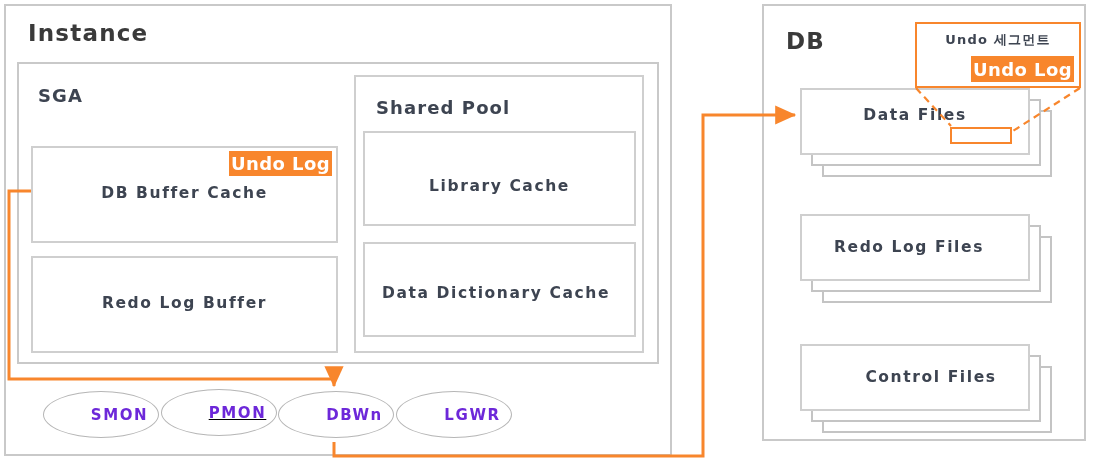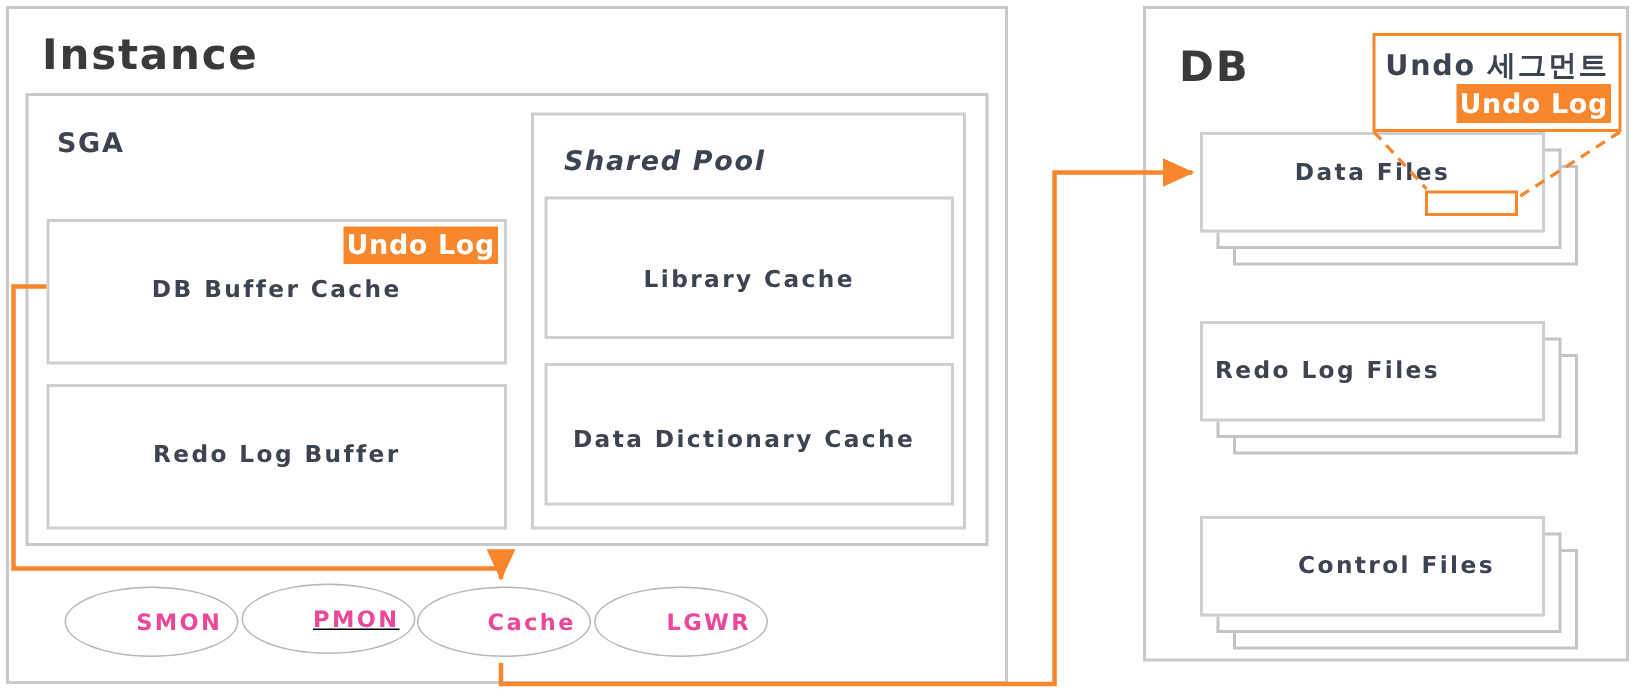--- a/index.html
+++ b/index.html
@@ -31,21 +31,21 @@
   .ghost{
     position:absolute;
     box-sizing:border-box;
     background:#ffffff;
     border:2px solid #c4c4c4;
   }
 
   
   .title-xl{
     position:absolute;
-    font-size:28px;
+    font-size:23px;
     font-weight:bold;
     color:#3a3a3a;
     letter-spacing:1.2px;
     white-space:nowrap;
   }
   .title-md{
     position:absolute;
     font-size:18px;
     font-weight:bold;
     color:#3d4451;
@@ -56,21 +56,21 @@
     position:absolute;
     font-size:15.5px;
     font-weight:bold;
     color:#3d4451;
     letter-spacing:1.6px;
     white-space:nowrap;
     text-align:center;
   }
   .label-ko{
     position:absolute;
-    font-size:19px;
+    font-size:13px;
     font-weight:bold;
     color:#3d4451;
     letter-spacing:1.2px;
     white-space:nowrap;
     text-align:center;
   }
 
   
   .badge{
     position:absolute;
@@ -107,21 +107,21 @@
     background:#ffffff;
     border:1.6px solid #b6b6b6;
     border-radius:50%;
     display:flex;
     align-items:center;
     justify-content:center;
   }
   .oval span{
     font-size:15px;
     font-weight:bold;
-    color:#ec4899;
+    color:#6d28d9;
     letter-spacing:1.6px;
     margin-left:37px;
   }
 
   
   #wires{
     position:absolute;
     left:0;top:0;
     width:1093px;height:463px;
     pointer-events:none;
@@ -141,55 +141,55 @@
   <div class="title-md" style="left:38px;top:85px;">SGA</div>
 
   <div class="box-thin" style="left:31px;top:146px;width:307px;height:97px;"></div>
   <div class="label" style="left:31px;top:184px;width:307px;">DB Buffer Cache</div>
   <div class="badge" style="left:229px;top:151px;width:103px;height:25px;">Undo Log</div>
 
   <div class="box-thin" style="left:31px;top:256px;width:307px;height:97px;"></div>
   <div class="label" style="left:31px;top:294px;width:307px;">Redo Log Buffer</div>
 
   <div class="box-thin" style="left:354px;top:75px;width:290px;height:278px;"></div>
-  <div class="title-md" style="left:376px;top:97px;font-style:italic;">Shared Pool</div>
+  <div class="title-md" style="left:376px;top:97px;">Shared Pool</div>
 
   <div class="box-thin" style="left:363px;top:131px;width:273px;height:95px;"></div>
   <div class="label" style="left:363px;top:177px;width:273px;">Library Cache</div>
 
   <div class="box-thin" style="left:363px;top:242px;width:273px;height:95px;"></div>
   <div class="label" style="left:363px;top:284px;width:266px;">Data Dictionary Cache</div>
 
   <div class="oval" style="left:43px;top:391px;width:116px;height:47px;">
     <span>SMON</span>
   </div>
   <div class="oval" style="left:161px;top:389px;width:116px;height:47px;text-decoration:underline;">
     <span>PMON</span>
   </div>
   <div class="oval" style="left:278px;top:391px;width:116px;height:47px;">
-    <span>Cache</span>
+    <span>DBWn</span>
   </div>
   <div class="oval" style="left:396px;top:391px;width:116px;height:47px;">
     <span>LGWR</span>
   </div>
 
   <div class="box" style="left:762px;top:4px;width:324px;height:437px;"></div>
 
   <div class="title-xl" style="left:786px;top:28px;">DB</div>
 
   <div class="ghost" style="left:822px;top:110px;width:230px;height:67px;"></div>
   <div class="ghost" style="left:811px;top:99px;width:230px;height:67px;"></div>
   <div class="box-thin" style="left:800px;top:88px;width:230px;height:67px;"></div>
   <div class="label" style="left:800px;top:106px;width:230px;">Data Files</div>
   <div class="orange-rect" style="left:950px;top:127px;width:62px;height:17px;"></div>
 
   <div class="ghost" style="left:822px;top:236px;width:230px;height:67px;"></div>
   <div class="ghost" style="left:811px;top:225px;width:230px;height:67px;"></div>
   <div class="box-thin" style="left:800px;top:214px;width:230px;height:67px;"></div>
-  <div class="label" style="left:756px;top:238px;width:258px;">Redo Log Files</div>
+  <div class="label" style="left:780px;top:238px;width:258px;">Redo Log Files</div>
 
   <div class="ghost" style="left:822px;top:366px;width:230px;height:67px;"></div>
   <div class="ghost" style="left:811px;top:355px;width:230px;height:67px;"></div>
   <div class="box-thin" style="left:800px;top:344px;width:230px;height:67px;"></div>
   <div class="label" style="left:800px;top:368px;width:262px;">Control Files</div>
 
   <svg id="wires" viewBox="0 0 1093 463" xmlns="http://www.w3.org/2000/svg">
     <defs>
       <marker id="arrow-orange" markerWidth="9" markerHeight="9" refX="6.6" refY="3.2" orient="auto">
         <path d="M0,0 L7,3.2 L0,6.4 z" fill="#f8862c"></path>

